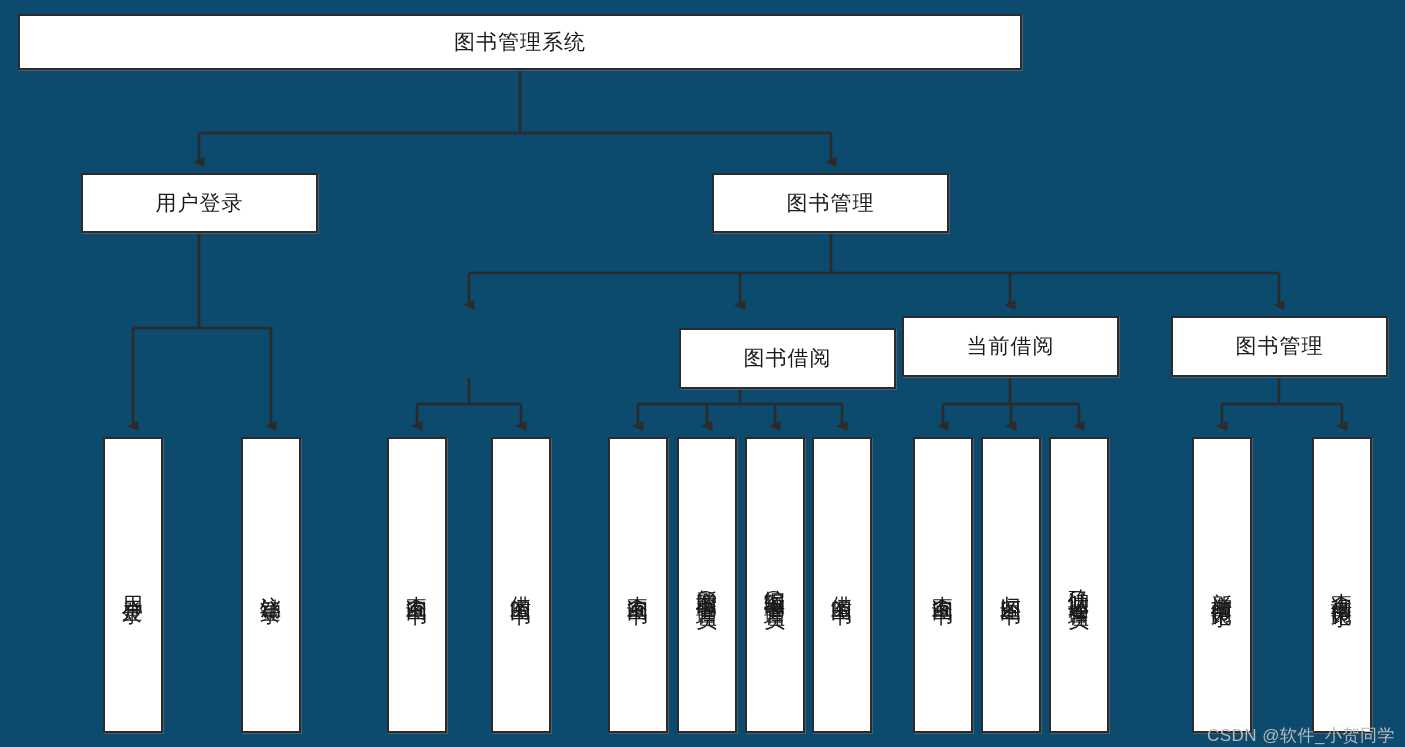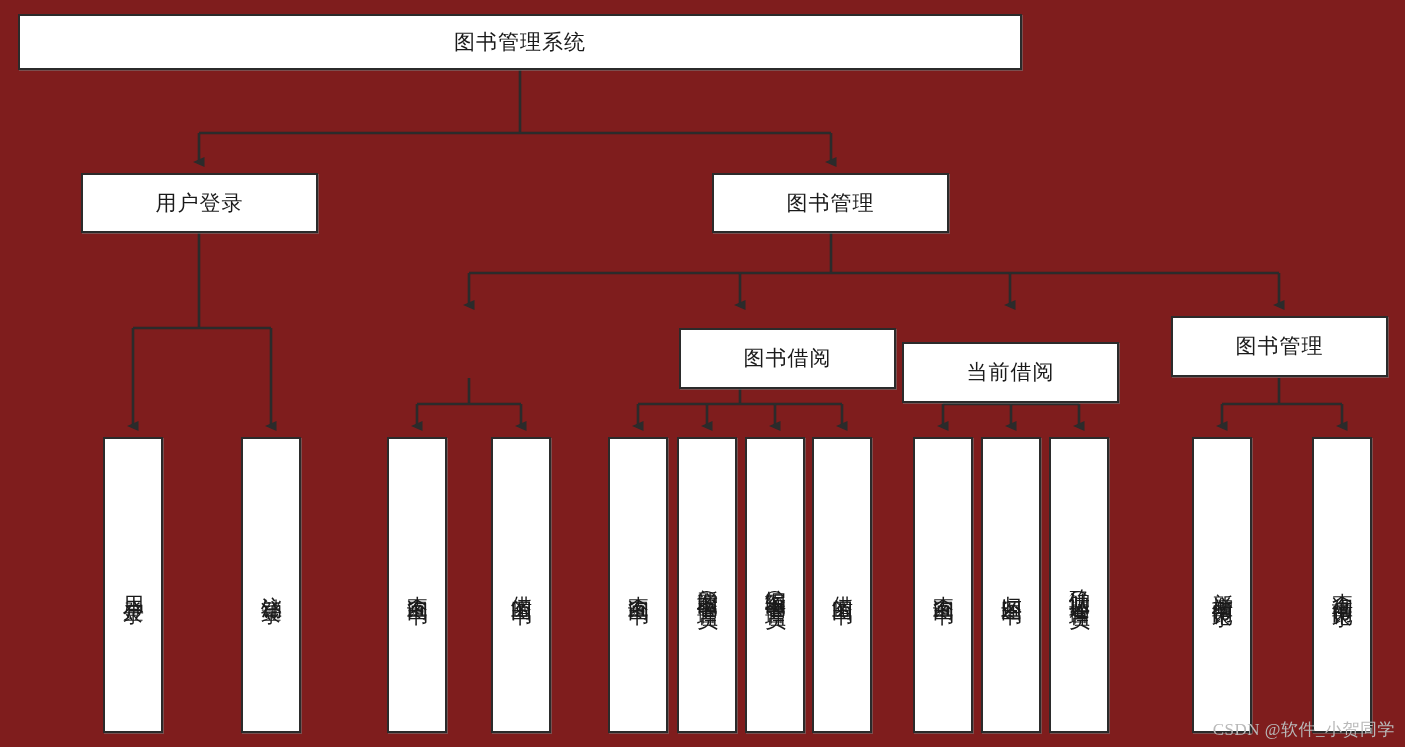--- a/index.html
+++ b/index.html
@@ -7,23 +7,22 @@
     padding: 0;
     background: #ffffff;
   }
   body {
     font-family: "Liberation Sans", "DejaVu Sans", sans-serif;
   }
   #canvas {
     position: relative;
     width: 1405px;
     height: 747px;
-    background: #7f1d1d;
+    background: #0c4a6e;
     overflow: hidden;
-    font-family: Liberation Serif, serif;
   }
   svg.links {
     position: absolute;
     left: 0;
     top: 0;
     width: 1405px;
     height: 747px;
     pointer-events: none;
   }
   .node {
@@ -53,21 +52,21 @@
     text-orientation: upright;
     font-size: 21px;
     letter-spacing: 3px;
     line-height: 1;
     white-space: nowrap;
     max-height: 280px;
   }
   .watermark {
     position: absolute;
     right: 10px;
-    bottom: 6px;
+    bottom: 0;
     font-size: 17px;
     color: #b9b9b9;
     letter-spacing: 0.5px;
     white-space: nowrap;
   }
 </style>
 </head>
 <body>
 
 <div id="canvas">
@@ -129,21 +128,21 @@
   <div class="node" style="left:81px; top:173px; width:237px; height:60px;">
     <span class="label">用户登录</span>
   </div>
   <div class="node" style="left:712px; top:173px; width:237px; height:60px;">
     <span class="label">图书管理</span>
   </div>
 
   <div class="node" style="left:632px; top:328px; width:217px; height:61px;margin-left:47px;">
     <span class="label">图书借阅</span>
   </div>
-  <div class="node" style="left:902px; top:316px; width:217px; height:61px;margin-top:26px;">
+  <div class="node" style="left:902px; top:316px; width:217px; height:61px;">
     <span class="label">当前借阅</span>
   </div>
   <div class="node" style="left:1171px; top:316px; width:217px; height:61px;">
     <span class="label">图书管理</span>
   </div>
 
   <div class="node vertical" style="left:103px; top:437px; width:60px; height:296px;">
     <span class="label">用户登录</span>
   </div>
   <div class="node vertical" style="left:241px; top:437px; width:60px; height:296px;">

